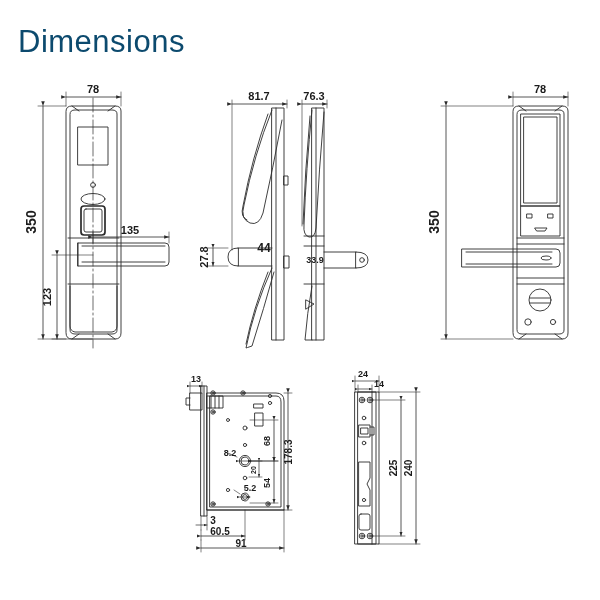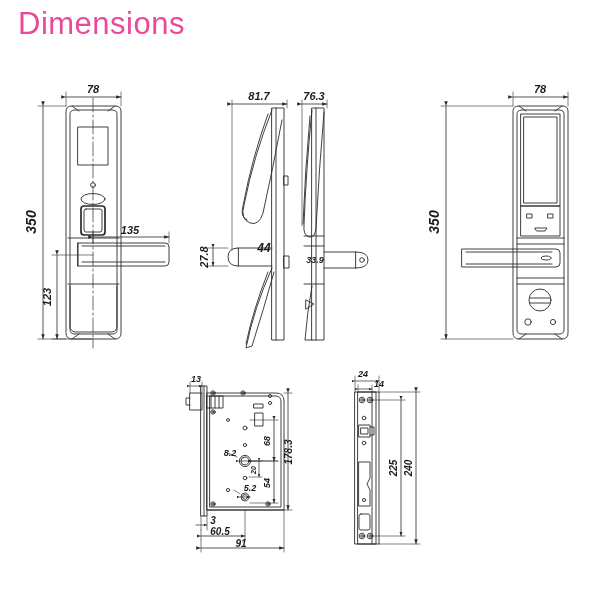--- a/index.html
+++ b/index.html
@@ -5,32 +5,32 @@
   html,body{margin:0;padding:0;}
   body{
     width:600px;height:600px;
     background:#ffffff;
     font-family:"Liberation Sans", sans-serif;
     overflow:hidden;
     position:relative;
   }
   #page-title{
     position:absolute;
-    left:18px; top:8px;
+    left:18px; top:26px;
     font-size:31px;
     font-weight:400;
     letter-spacing:0.5px;
-    color:#ec4899;
+    color:#0c4a6e;
     line-height:1;
     white-space:nowrap;
   }
   #drawing-canvas{
     position:absolute;
     left:0; top:0;
-    width:600px;height:600px;font-style:italic;
+    width:600px;height:600px;
   }
   svg{display:block;}
   .dimtext{
     font-family:"Liberation Sans", sans-serif;
     font-weight:bold;
     fill:#1b1b1b;
   }
 </style>
 </head>
 <body>

